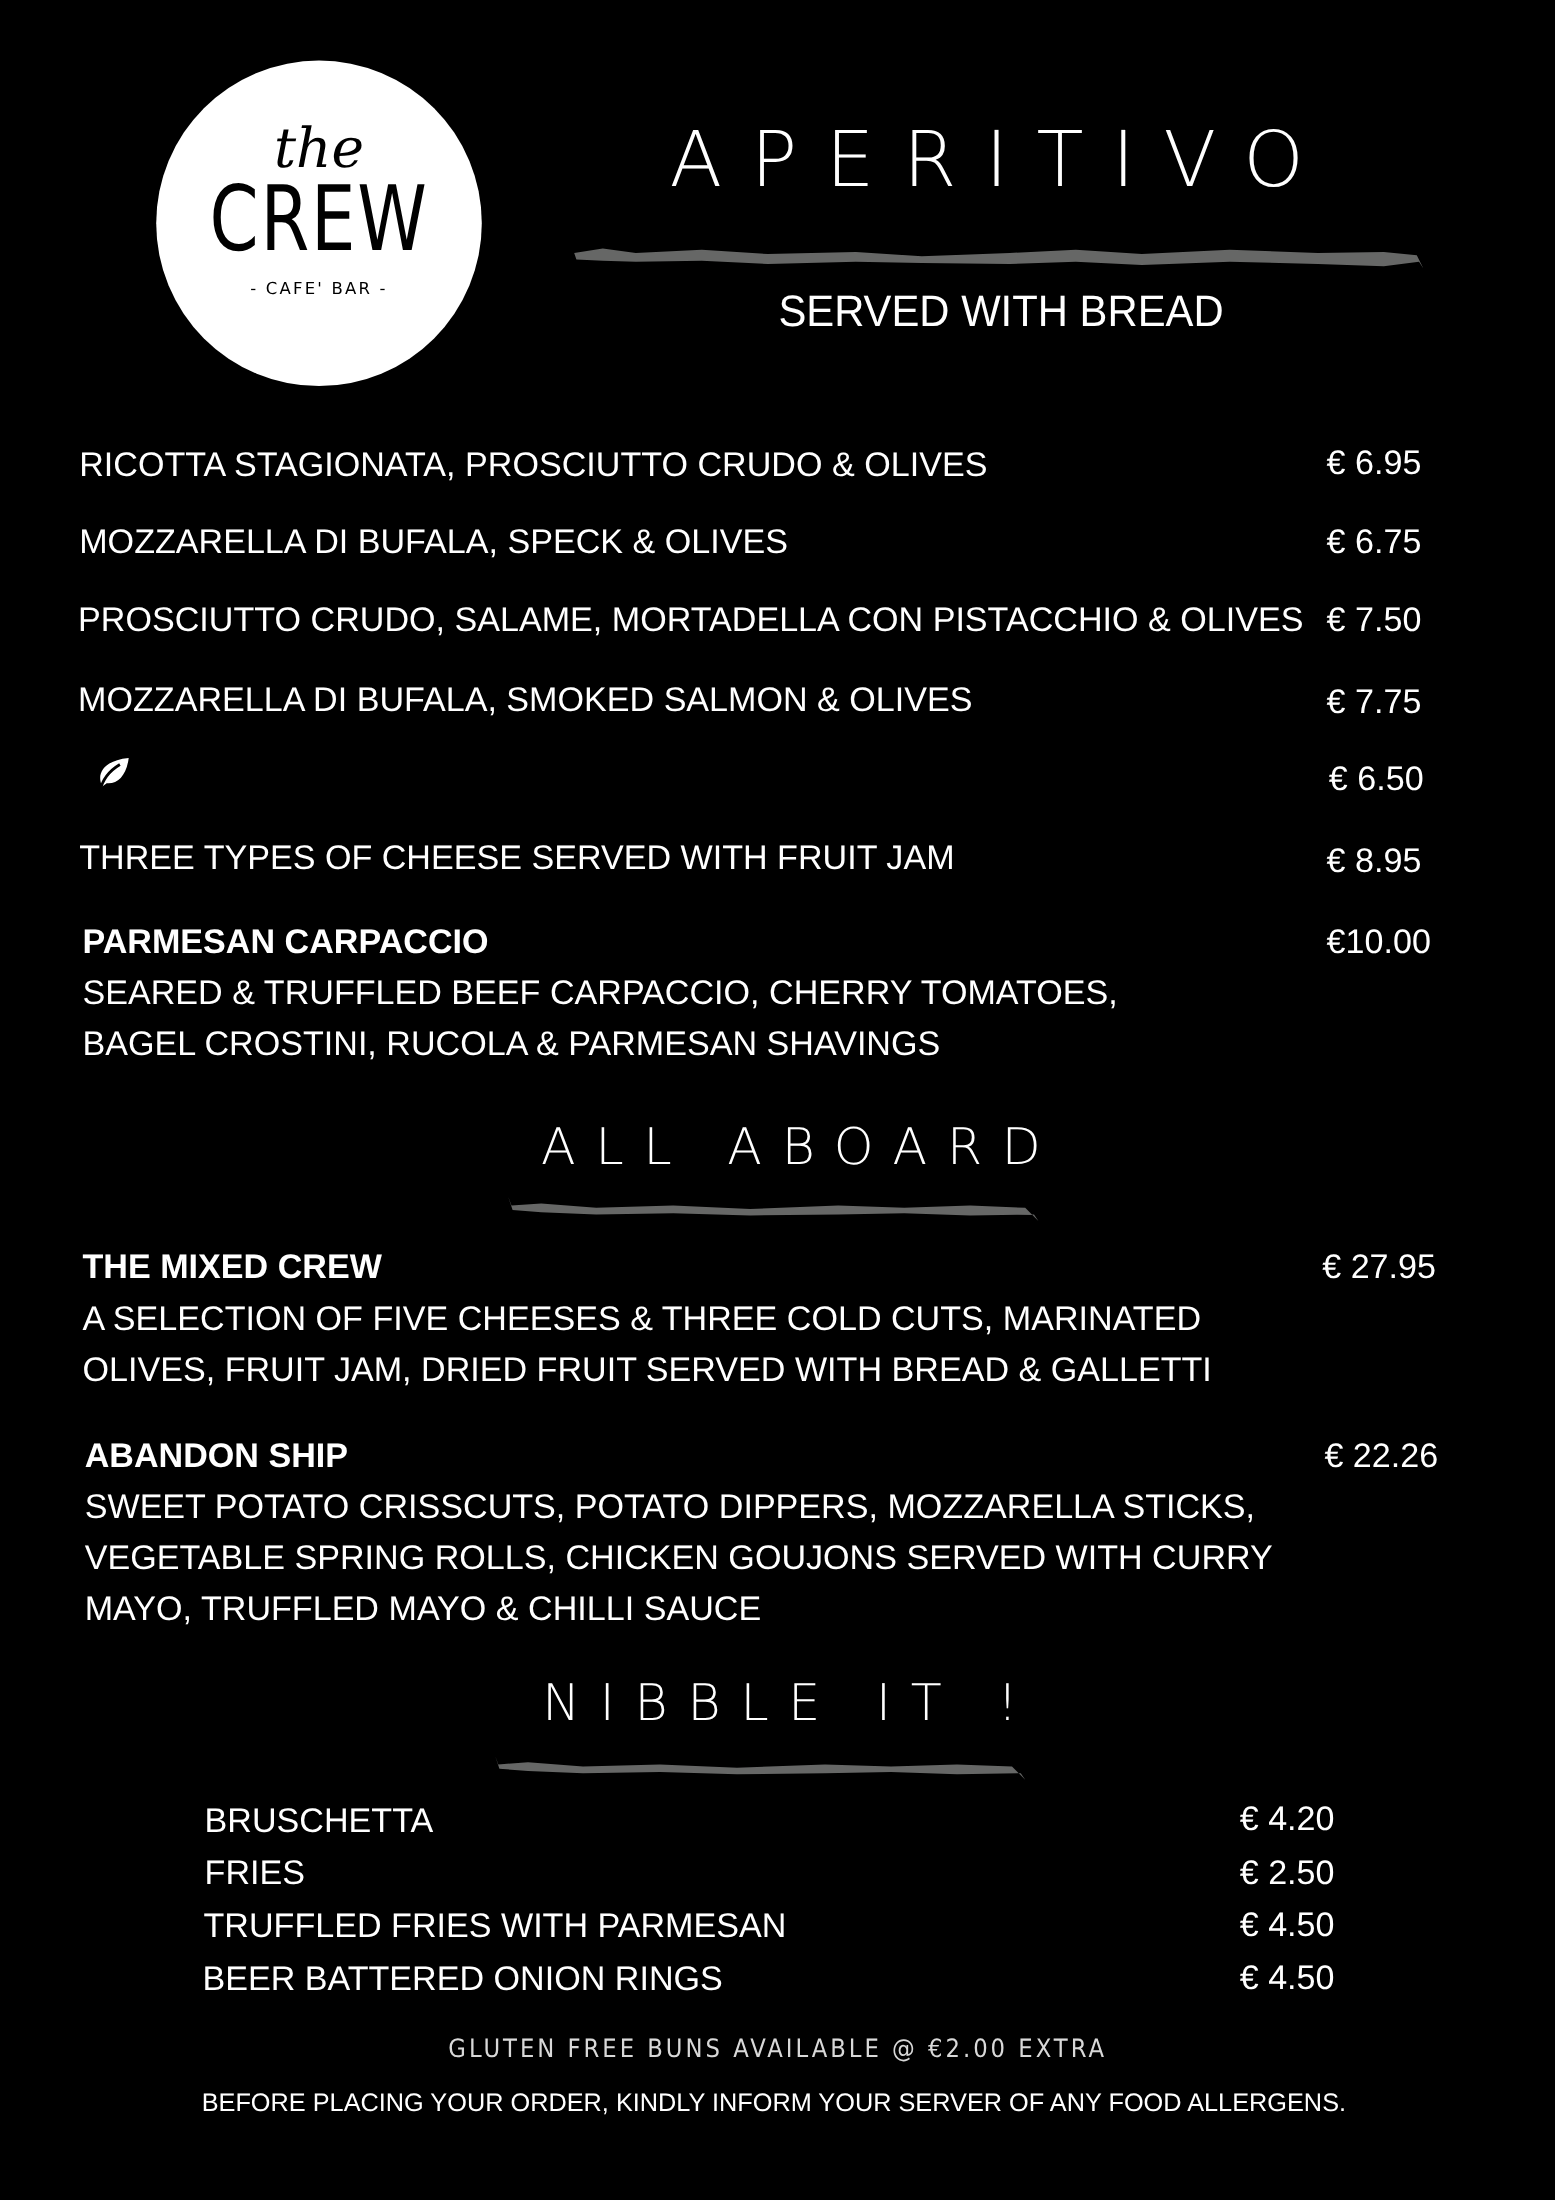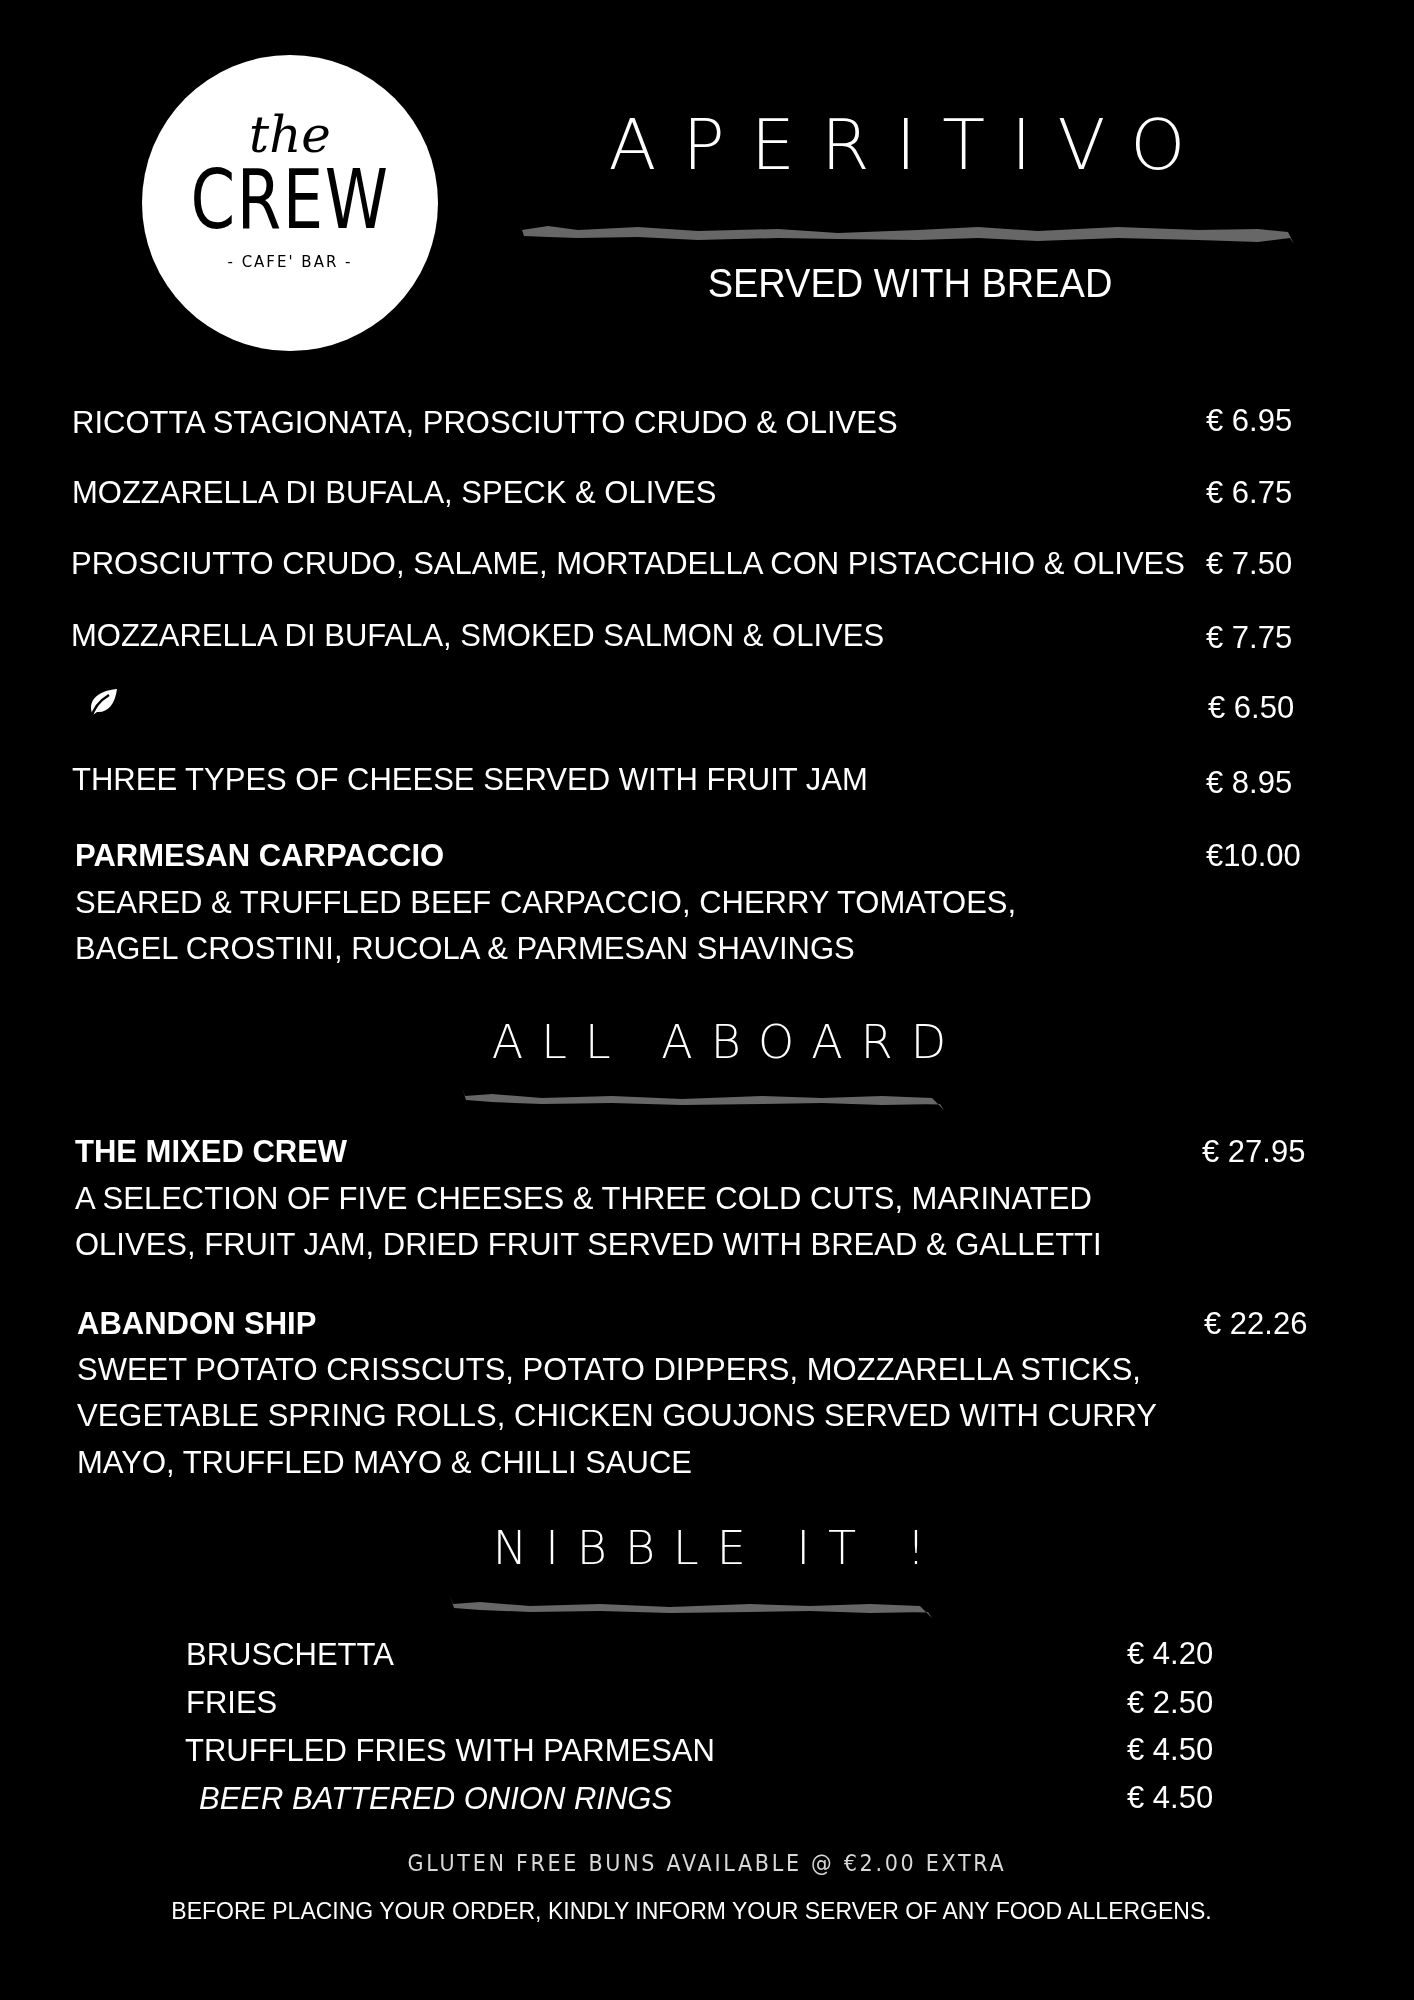--- a/index.html
+++ b/index.html
@@ -13,21 +13,21 @@
   .h1 { left: 520px; width: 780px; top: 100px; font-size: 70px; letter-spacing: 26px; line-height: 90px; }
   .brush { height: 22px; }
   .brush svg { width: 100%; height: 100%; display: block; }
   .subtitle { left: 520px; width: 780px; top: 258px; font-size: 40px; line-height: 50px; font-family: "Liberation Sans", sans-serif; transform: scaleX(0.95); }
   .row { font-family: "Liberation Sans", sans-serif; font-size: 31px; line-height: 40px; white-space: nowrap; }
   .price { font-family: "Liberation Sans", sans-serif; font-size: 31px; line-height: 40px; white-space: nowrap; }
   .bold { font-weight: bold; }
   .h2 { font-size: 46px; letter-spacing: 18px; line-height: 60px; }
   .leaf { display: inline-block; width: 34px; height: 36px; vertical-align: -4px; margin-left: 12px; }
   .gluten { left: 0; width: 1414px; top: 1850px; text-align: center; font-family: "DejaVu Sans", sans-serif; font-size: 23px; letter-spacing: 3px; color: #d8d8d8; transform: scaleX(0.9); }
-  .allergen { left: 0; width: 1383px; top: 1898px; text-align: center; font-family: "Liberation Sans", sans-serif; font-size: 23px; color: #fff; }
+  .allergen { left: 12px; width: 1383px; top: 1898px; text-align: center; font-family: "Liberation Sans", sans-serif; font-size: 23px; color: #fff; }
 </style>
 </head>
 <body>
 
 <div class="abs logo">
   <div class="the">the</div>
   <div class="crew">CREW</div>
   <div class="sub">- CAFE' BAR -</div>
 </div>
 
@@ -93,17 +93,17 @@
       <path d="M0,2 L3,10 L30,8 L80,12 L150,10 L220,13 L300,10 L360,12 L420,10 L470,12 L482,24 L478,18 L420,19 L360,17 L300,18 L220,19 L150,17 L80,18 L30,16 L4,14 Z" fill="#666766"></path>
     </svg>
 </div>
 
 <div class="abs row" style="left:186px; top:1635px;">BRUSCHETTA</div>
 <div class="abs price" style="left:1127px; top:1634px;">€ 4.20</div>
 <div class="abs row" style="left:186px; top:1683px;">FRIES</div>
 <div class="abs price" style="left:1127px; top:1683px;">€ 2.50</div>
 <div class="abs row" style="left:185px; top:1731px;">TRUFFLED FRIES WITH PARMESAN</div>
 <div class="abs price" style="left:1127px; top:1730px;">€ 4.50</div>
-<div class="abs row" style="left:199px; top:1779px;font-style:italic;">BEER BATTERED ONION RINGS</div>
+<div class="abs row" style="left:184px; top:1779px;">BEER BATTERED ONION RINGS</div>
 <div class="abs price" style="left:1127px; top:1778px;">€ 4.50</div>
 
 <div class="abs gluten">GLUTEN FREE BUNS AVAILABLE @ €2.00 EXTRA</div>
 <div class="abs allergen">BEFORE PLACING YOUR ORDER, KINDLY INFORM YOUR SERVER OF ANY FOOD ALLERGENS.</div>
 
 </body></html>

